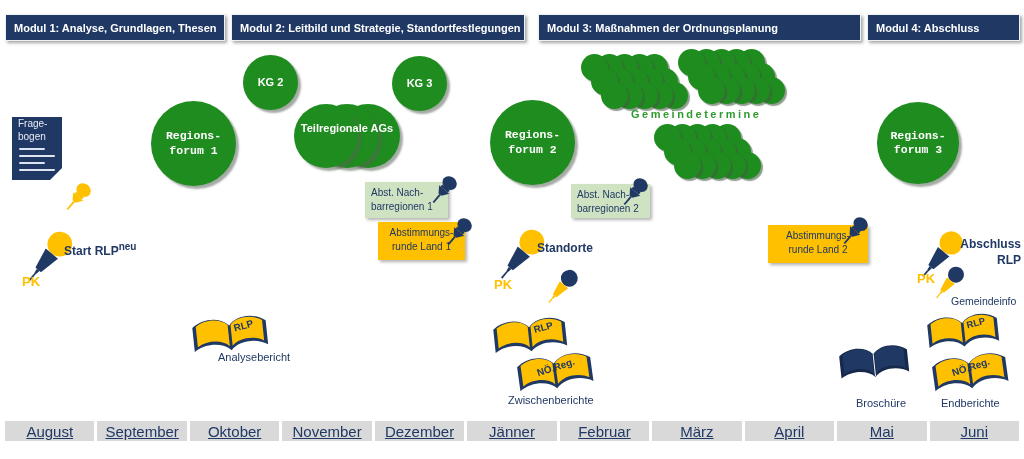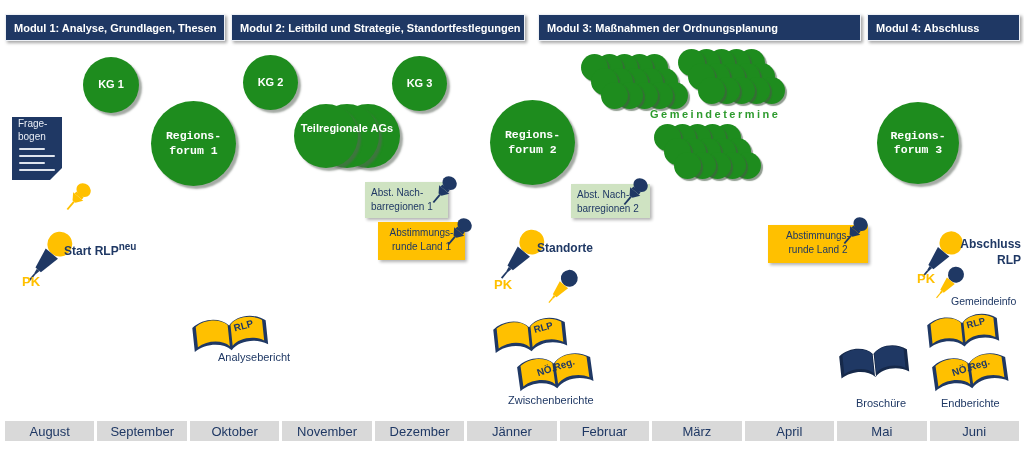--- a/index.html
+++ b/index.html
@@ -28,21 +28,21 @@
   .agwrap .agc{position:absolute;width:64px;height:64px;border-radius:50%;
     background:var(--green);box-shadow:3px 3px 2px rgba(90,100,90,.55);}
   .agwrap .aglabel{position:absolute;left:0;top:0;width:100%;height:100%;
     display:flex;align-items:center;justify-content:center;color:#fff;
     font-weight:bold;font-size:11px;text-align:center;}
   
   .cluster{position:absolute;width:104px;height:56px;}
   .ccircle{position:absolute;width:27px;height:27px;border-radius:50%;
     background:var(--green);box-shadow:2px 2px 1px rgba(70,90,70,.6);}
   .gterm{position:absolute;color:#2e9b2e;font-weight:bold;font-size:11px;
-    letter-spacing:2.5px;white-space:nowrap;margin-left:19px;}
+    letter-spacing:2.5px;white-space:nowrap;}
   
   .doc{
     position:absolute;background:var(--navy);color:#e9edf5;font-size:10px;
     line-height:1.25;padding:1px 0 0 6px;box-sizing:border-box;
     clip-path:polygon(0 0,100% 0,100% calc(100% - 12px),calc(100% - 12px) 100%,0 100%);
   }
   .doc .dline{height:2px;background:#dfe5ee;margin:5px 0 0 1px;border-radius:1px;}
   
   .note{
     position:absolute;color:var(--navy);font-size:10px;line-height:1.35;
@@ -57,34 +57,33 @@
   .pk{position:absolute;color:var(--yellow);font-weight:bold;font-size:13px;}
   sup{font-size:10px;}
   
   .icon{position:absolute;}
   .f-navy{fill:var(--navy);}
   .f-yellow{fill:var(--yellow);}
   .book-label{fill:var(--navy);font-weight:bold;font-size:14px;font-family:"Liberation Sans",sans-serif;}
   
   .months{position:absolute;left:5px;top:421px;width:1014px;height:20px;
     display:flex;gap:3px;}
-  .month{flex:1;background:var(--gray);color:var(--navy);font-size:13px;
-    display:flex;align-items:center;justify-content:center;}
+  .month{flex:1;background:var(--gray);color:var(--navy);font-size:15px;
+    display:flex;align-items:center;justify-content:center;text-decoration:underline;}
 </style>
 </head>
 <body>
 
 <div class="stage">
 
   <div class="modbar" style="left:5px;width:220px">Modul 1: Analyse, Grundlagen, Thesen</div>
   <div class="modbar" style="left:231px;width:294px">Modul 2: Leitbild und Strategie, Standortfestlegungen</div>
   <div class="modbar" style="left:538px;width:323px">Modul 3: Maßnahmen der Ordnungsplanung</div>
   <div class="modbar" style="left:867px;width:153px">Modul 4: Abschluss</div>
 
-  <div class="circle kg" style="left:83px;top:57px;width:56px;height:56px">KG 1</div>
   <div class="circle kg" style="left:243px;top:55px;width:55px;height:55px">KG 2</div>
   <div class="circle kg" style="left:392px;top:56px;width:55px;height:55px">KG 3</div>
 
   <div class="circle rf ml" style="left:151px;top:101px;width:85px;height:85px">Regions-
 forum 1</div>
   <div class="circle rf ml" style="left:490px;top:100px;width:85px;height:85px">Regions-
 forum 2</div>
   <div class="circle rf ml" style="left:877px;top:102px;width:82px;height:82px">Regions-
 forum 3</div>
 

